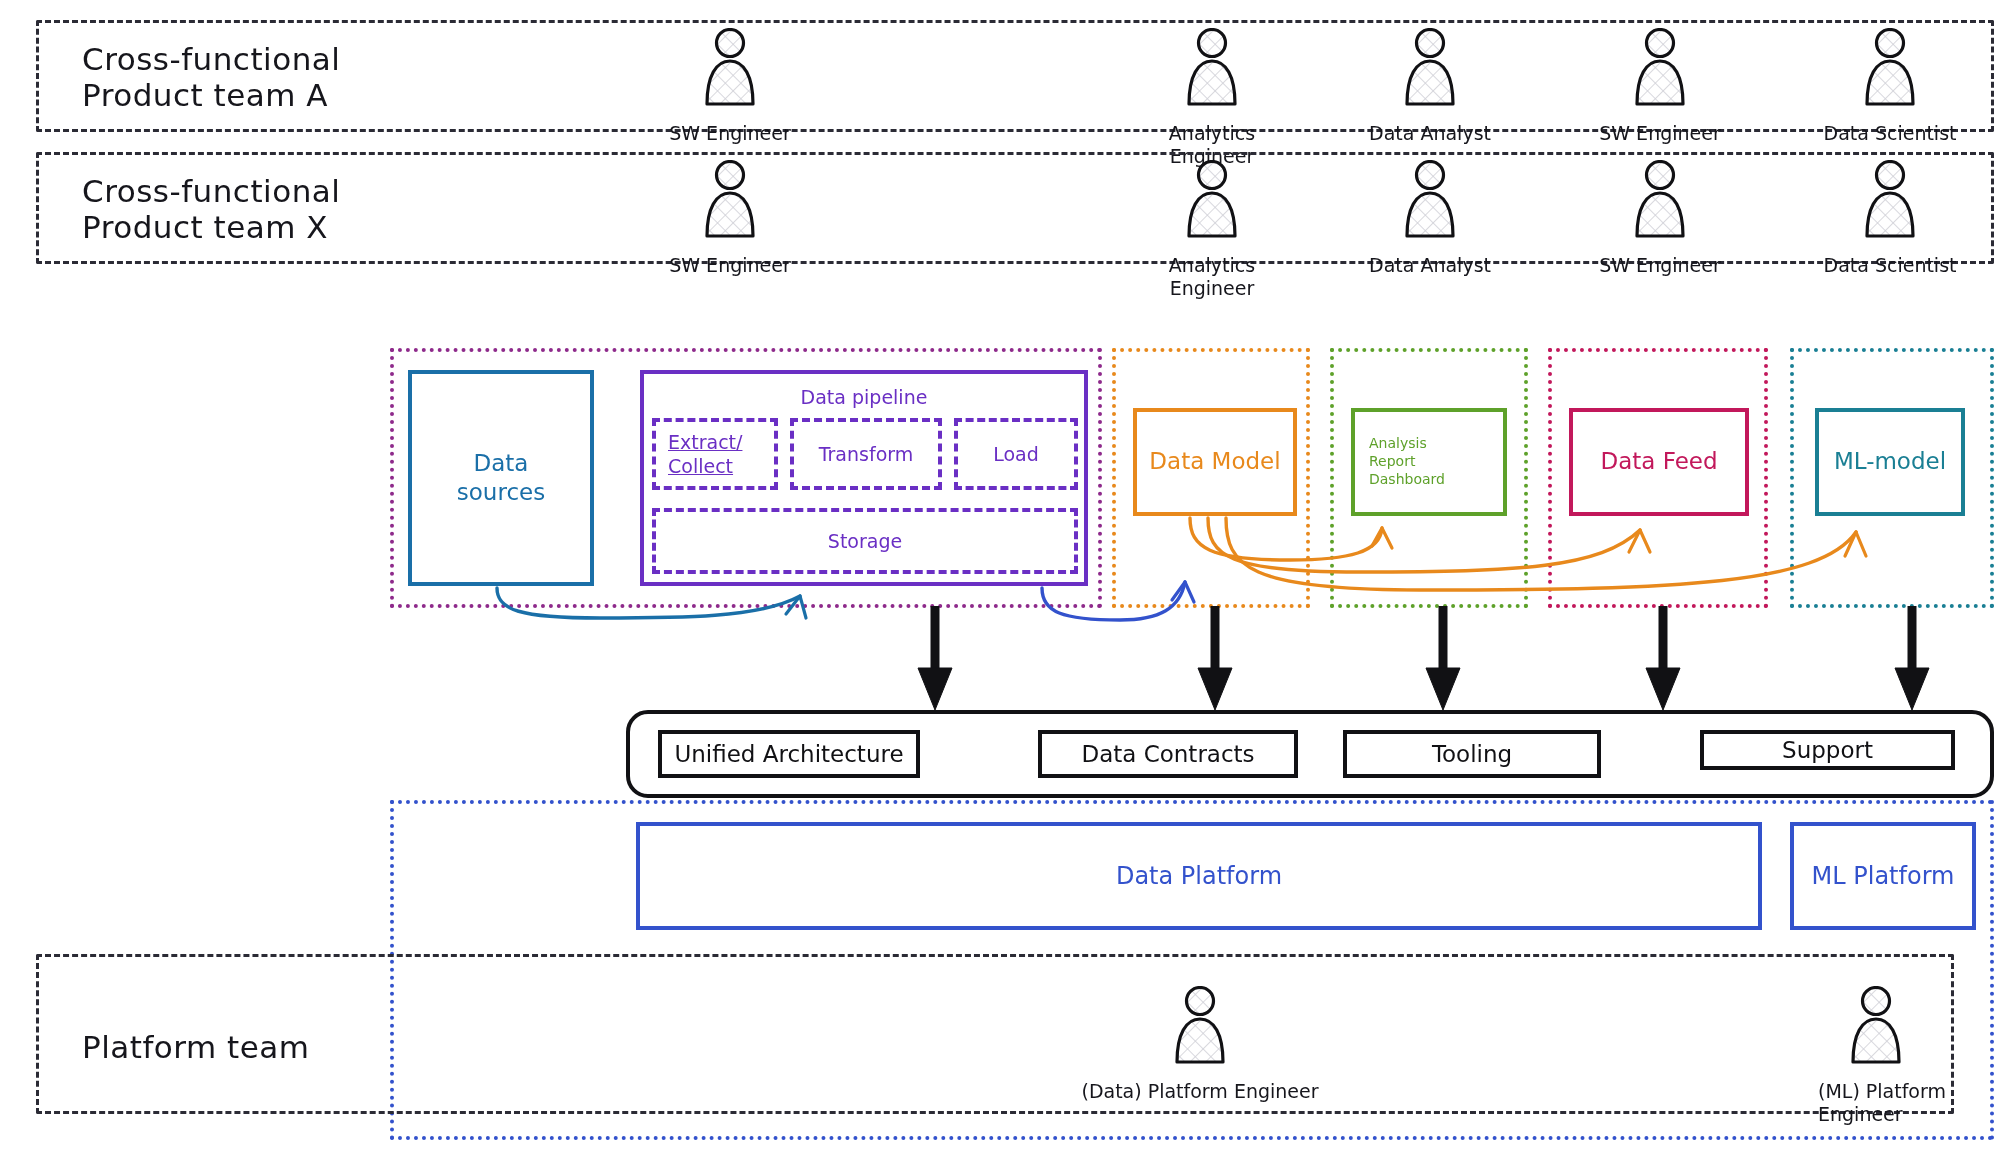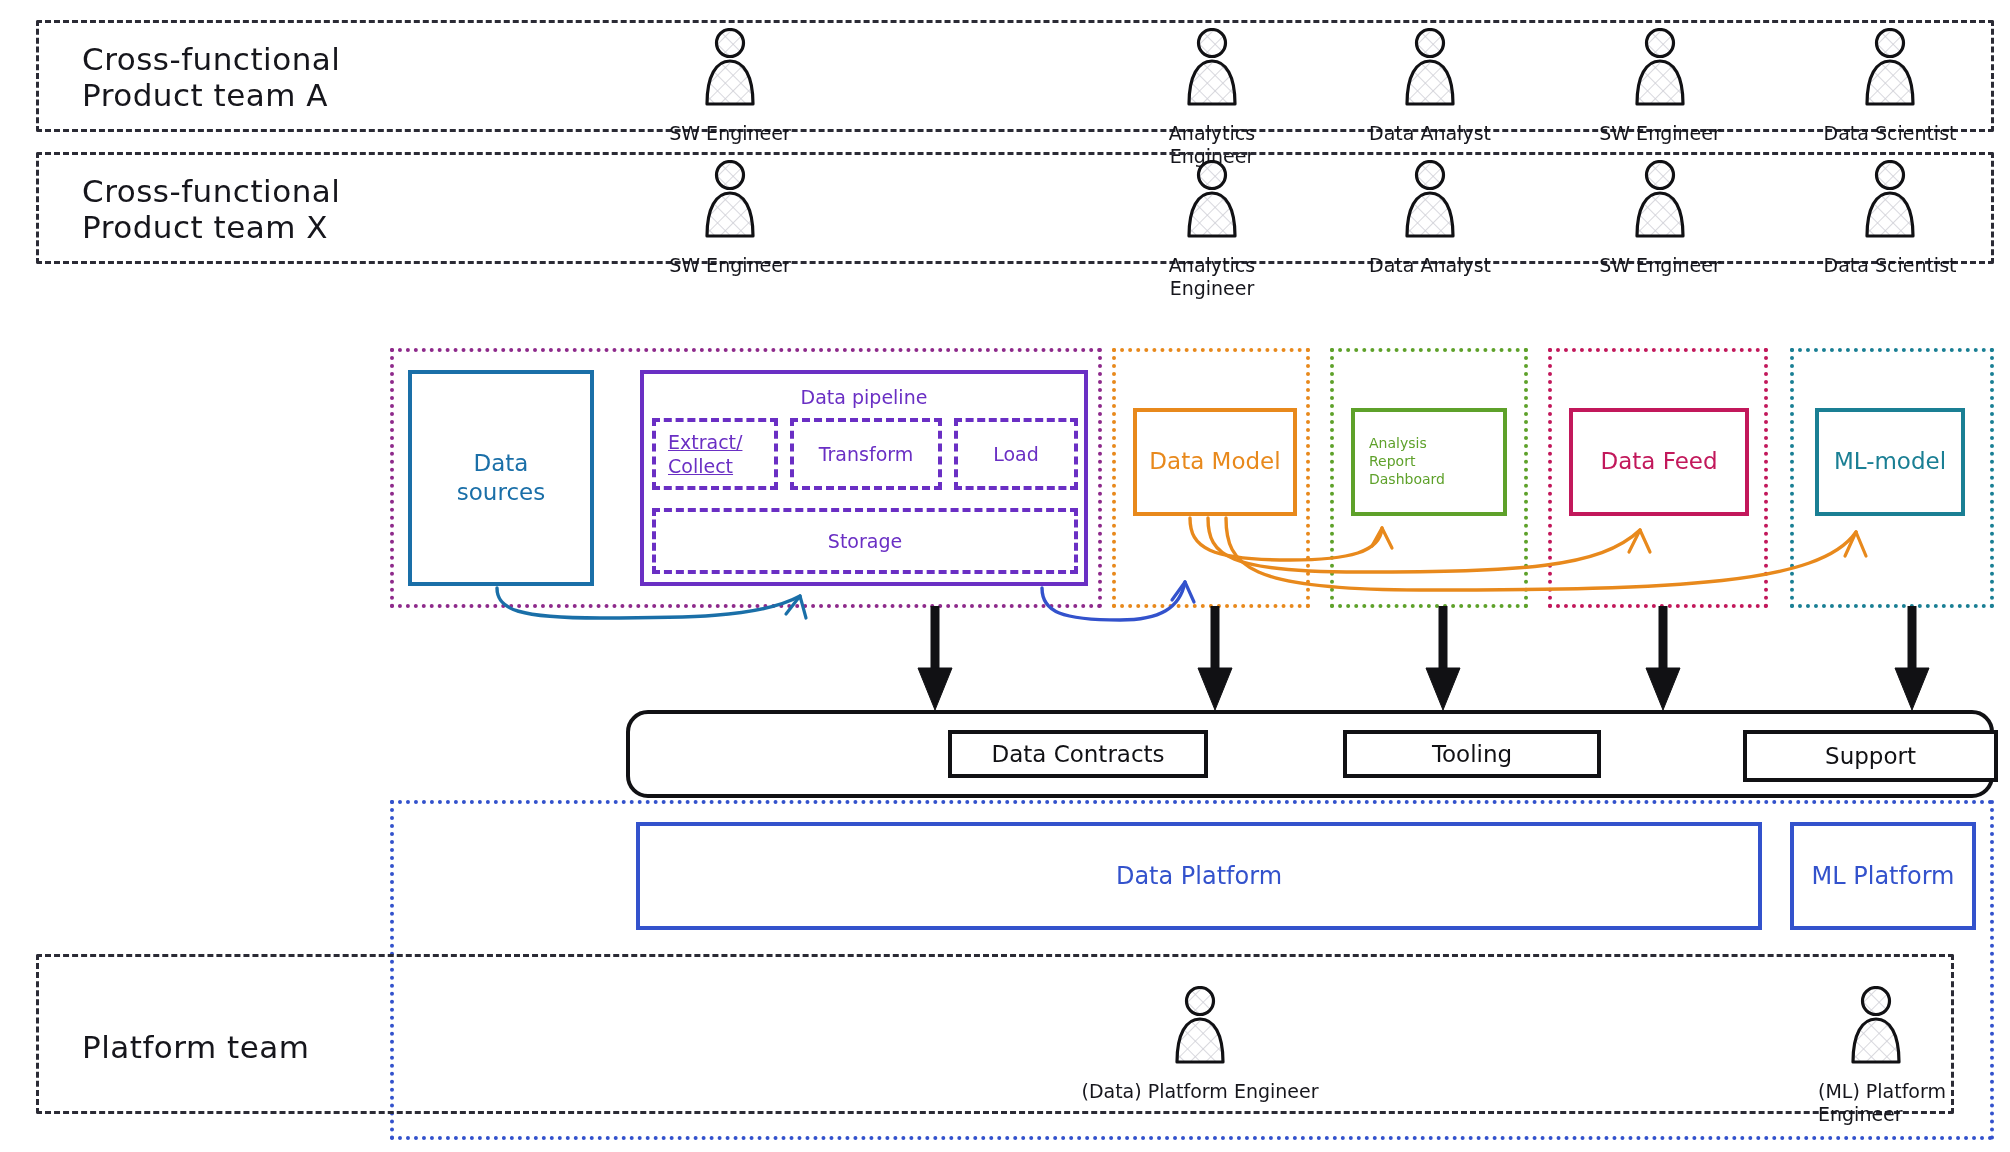--- a/index.html
+++ b/index.html
@@ -324,27 +324,30 @@
       <path d="M1443 606 L1443 678" stroke-width="9" stroke-linecap="butt"></path>
       <path d="M1426 668 L1443 710 L1460 668 Z"></path>
       <path d="M1663 606 L1663 678" stroke-width="9" stroke-linecap="butt"></path>
       <path d="M1646 668 L1663 710 L1680 668 Z"></path>
       <path d="M1912 606 L1912 678" stroke-width="9" stroke-linecap="butt"></path>
       <path d="M1895 668 L1912 710 L1929 668 Z"></path>
     </g>
   </svg>
 
   <div class="abs cap-bar" style="left:626px; top:710px; width:1368px; height:88px;"></div>
-  <div class="cap-chip" style="left:948px; top:730px; width:260px; height:48px;">
+  <div class="cap-chip" style="left:658px; top:730px; width:262px; height:48px;">
+    <span>Unified Architecture</span>
+  </div>
+  <div class="cap-chip" style="left:1038px; top:730px; width:260px; height:48px;">
     <span>Data Contracts</span>
   </div>
   <div class="cap-chip" style="left:1343px; top:730px; width:258px; height:48px;">
     <span>Tooling</span>
   </div>
-  <div class="cap-chip" style="left:1743px; top:730px; width:255px; height:52px;">
+  <div class="cap-chip" style="left:1700px; top:730px; width:255px; height:40px;">
     <span>Support</span>
   </div>
 
   <div class="abs platform-zone" style="left:390px; top:800px; width:1604px; height:340px;"></div>
 
   <div class="abs plat-box" style="left:636px; top:822px; width:1126px; height:108px;">
     <span>Data Platform</span>
   </div>
   <div class="abs plat-box" style="left:1790px; top:822px; width:186px; height:108px;">
     <span>ML Platform</span>

